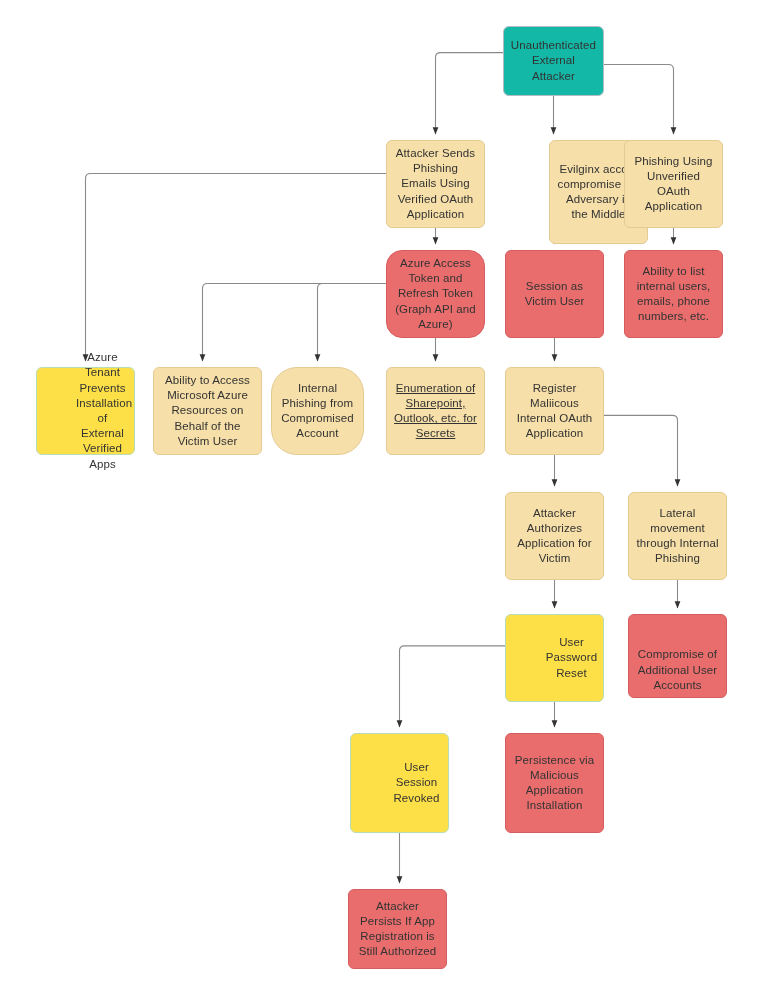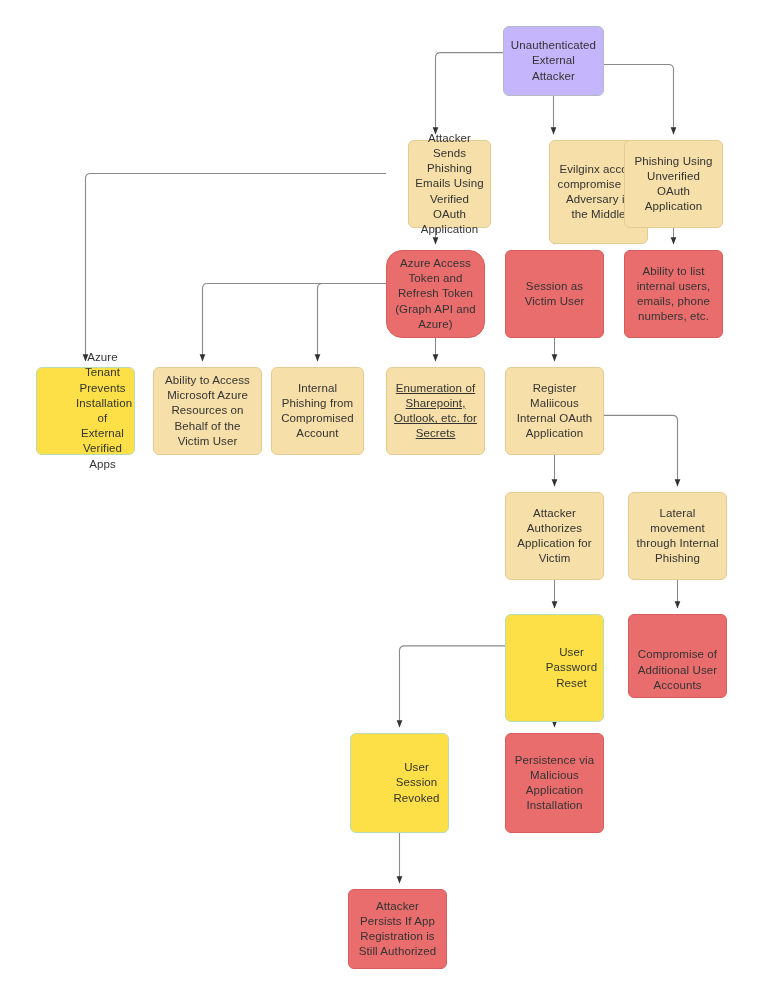--- a/index.html
+++ b/index.html
@@ -42,21 +42,21 @@
     color: #333333;
     font-size: 11.5px;
     letter-spacing: 0.1px;
     box-shadow: 0 0 0 0 rgba(0,0,0,0);
   }
   .node .label {
     display: block;
     width: 100%;
     white-space: pre-line;
   }
-  .n-gray   { background: #c4b5fd; border-color: #b3bcc4; }
+  .n-gray   { background: #14b8a6; border-color: #b3bcc4; }
   .n-orange { background: #f6dfa8; border-color: #e3cb94; }
   .n-red    { background: #ea6d6d; border-color: #d65d5d; }
   .n-green  { background: #fde047; border-color: #b7dcb6; padding-left: 39px; }
 </style>
 </head>
 <body>
 
 <div id="diagram">
   <svg id="edge-layer" viewBox="0 0 768 981" width="768" height="981" xmlns="http://www.w3.org/2000/svg">
     <defs>
@@ -84,21 +84,21 @@
         <path d="M554.5,698 L554.5,727"></path>
         <path d="M399.5,833 L399.5,883"></path>
       </g>
   </svg>
   <div id="node-layer">
       <div class="node n-gray" style="left: 503px; top: 26px; width: 101px; height: 70px;">
         <span class="label">Unauthenticated
 External
 Attacker</span>
       </div>
-      <div class="node n-orange" style="left: 386px; top: 140px; width: 83px; height: 88px; margin-left: 22px;">
+      <div class="node n-orange" style="left: 386px; top: 140px; width: 99px; height: 88px;">
         <span class="label">Attacker Sends
 Phishing
 Emails Using
 Verified OAuth
 Application</span>
       </div>
       <div class="node n-orange" style="left: 505px; top: 140px; width: 99px; height: 104px; margin-left: 44px;">
         <span class="label">Evilginx accont
 compromise via
 Adversary in
@@ -134,21 +134,21 @@
 External
 Verified Apps</span>
       </div>
       <div class="node n-orange" style="left: 153px; top: 367px; width: 109px; height: 88px;">
         <span class="label">Ability to Access
 Microsoft Azure
 Resources on
 Behalf of the
 Victim User</span>
       </div>
-      <div class="node n-orange" style="left: 271px; top: 367px; width: 93px; height: 88px;">
+      <div class="node n-orange" style="left: 271px; top: 367px; width: 93px; height: 88px; border-radius: 26px;">
         <span class="label">Internal
 Phishing from
 Compromised
 Account</span>
       </div>
       <div class="node n-orange" style="left: 386px; top: 367px; width: 99px; height: 88px; text-decoration: underline;">
         <span class="label">Enumeration of
 Sharepoint,
 Outlook, etc. for
 Secrets</span>
@@ -164,21 +164,21 @@
 Authorizes
 Application for
 Victim</span>
       </div>
       <div class="node n-orange" style="left: 628px; top: 492px; width: 99px; height: 88px;">
         <span class="label">Lateral
 movement
 through Internal
 Phishing</span>
       </div>
-      <div class="node n-green" style="left: 505px; top: 614px; width: 99px; height: 108px;">
+      <div class="node n-green" style="left: 505px; top: 614px; width: 99px; height: 88px;">
         <span class="label">User Password
 Reset</span>
       </div>
       <div class="node n-red" style="left: 628px; top: 614px; width: 99px; height: 84px; align-items: flex-end;">
         <span class="label">Compromise of
 Additional User
 Accounts</span>
       </div>
       <div class="node n-green" style="left: 350px; top: 733px; width: 99px; height: 100px;">
         <span class="label">User Session

